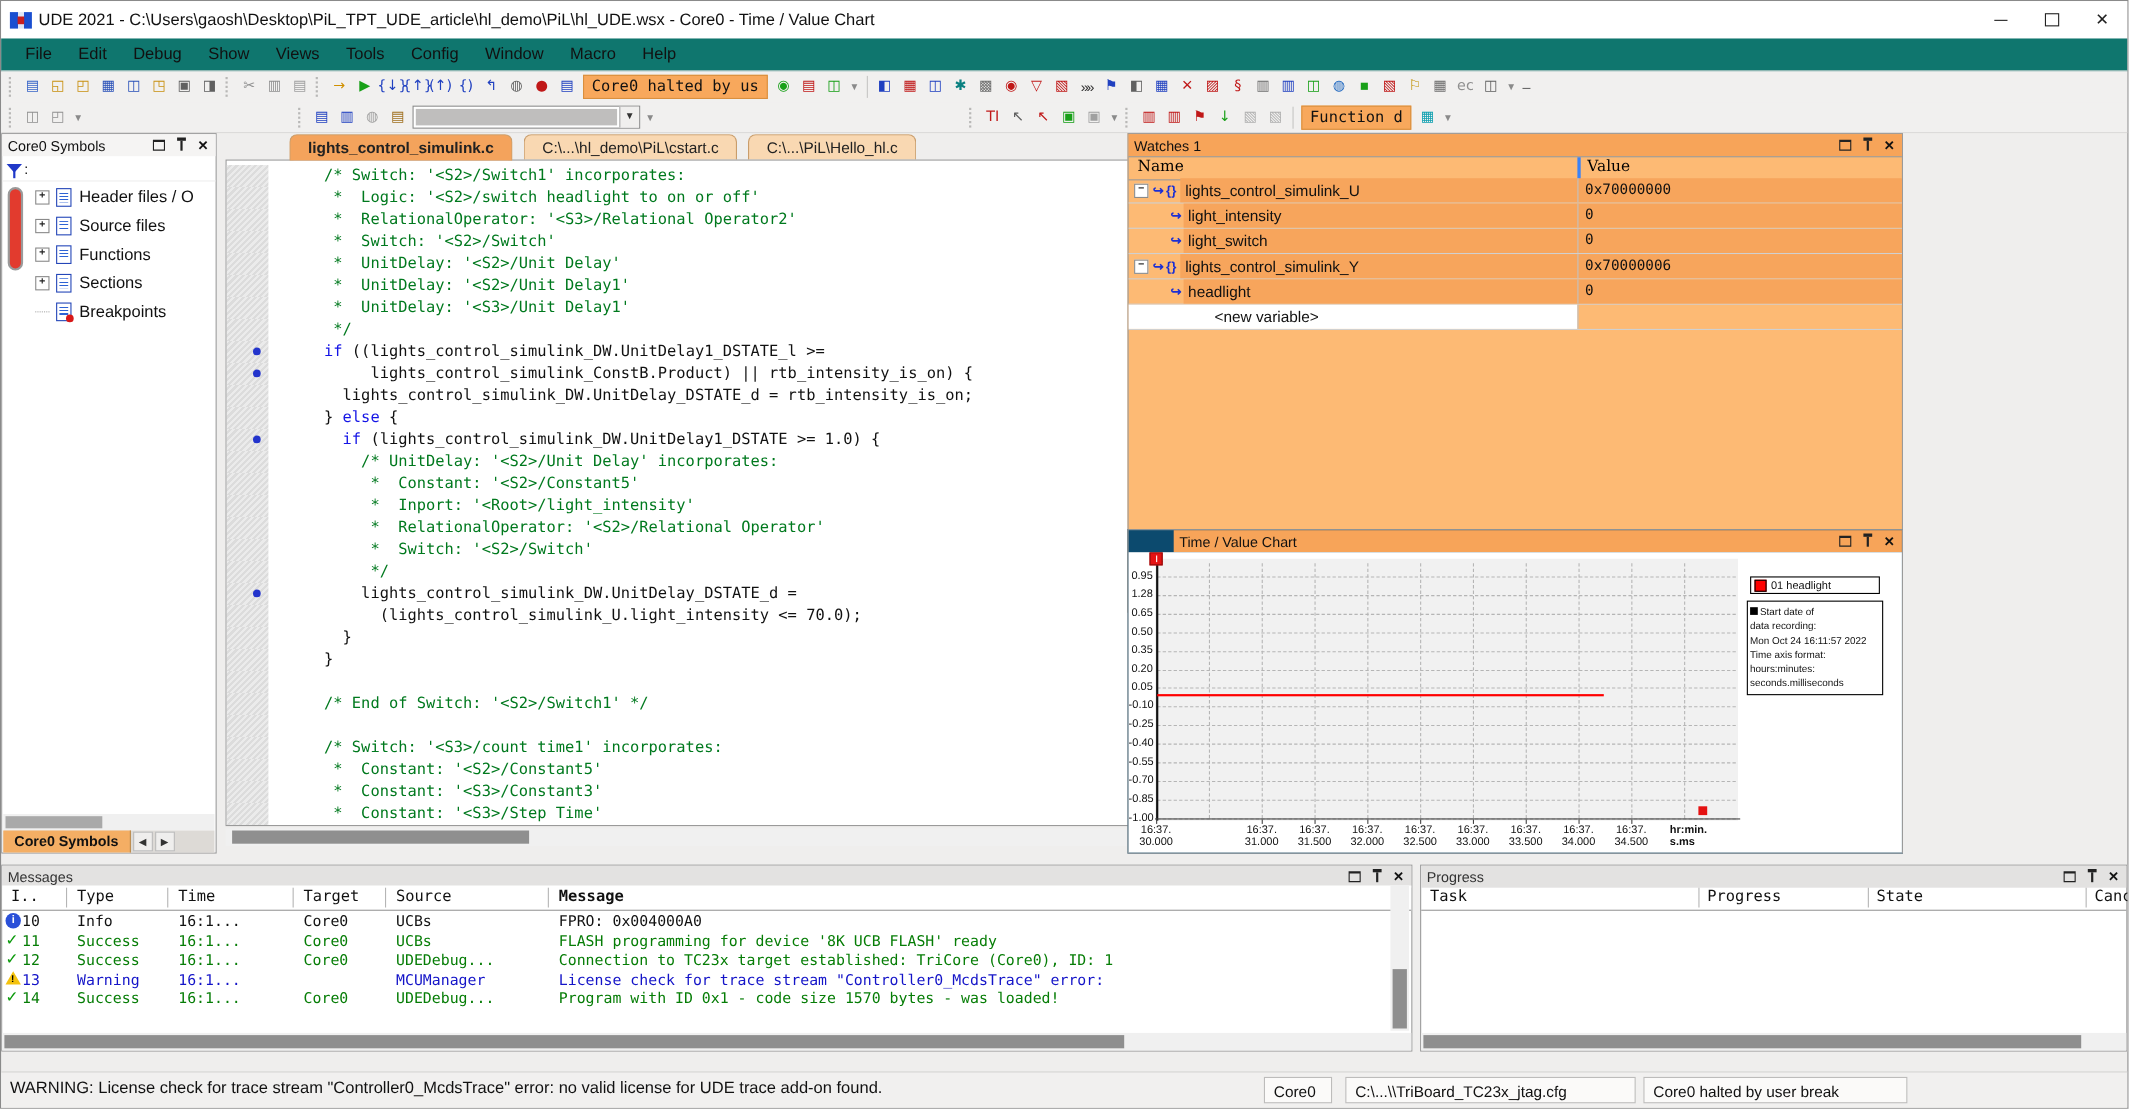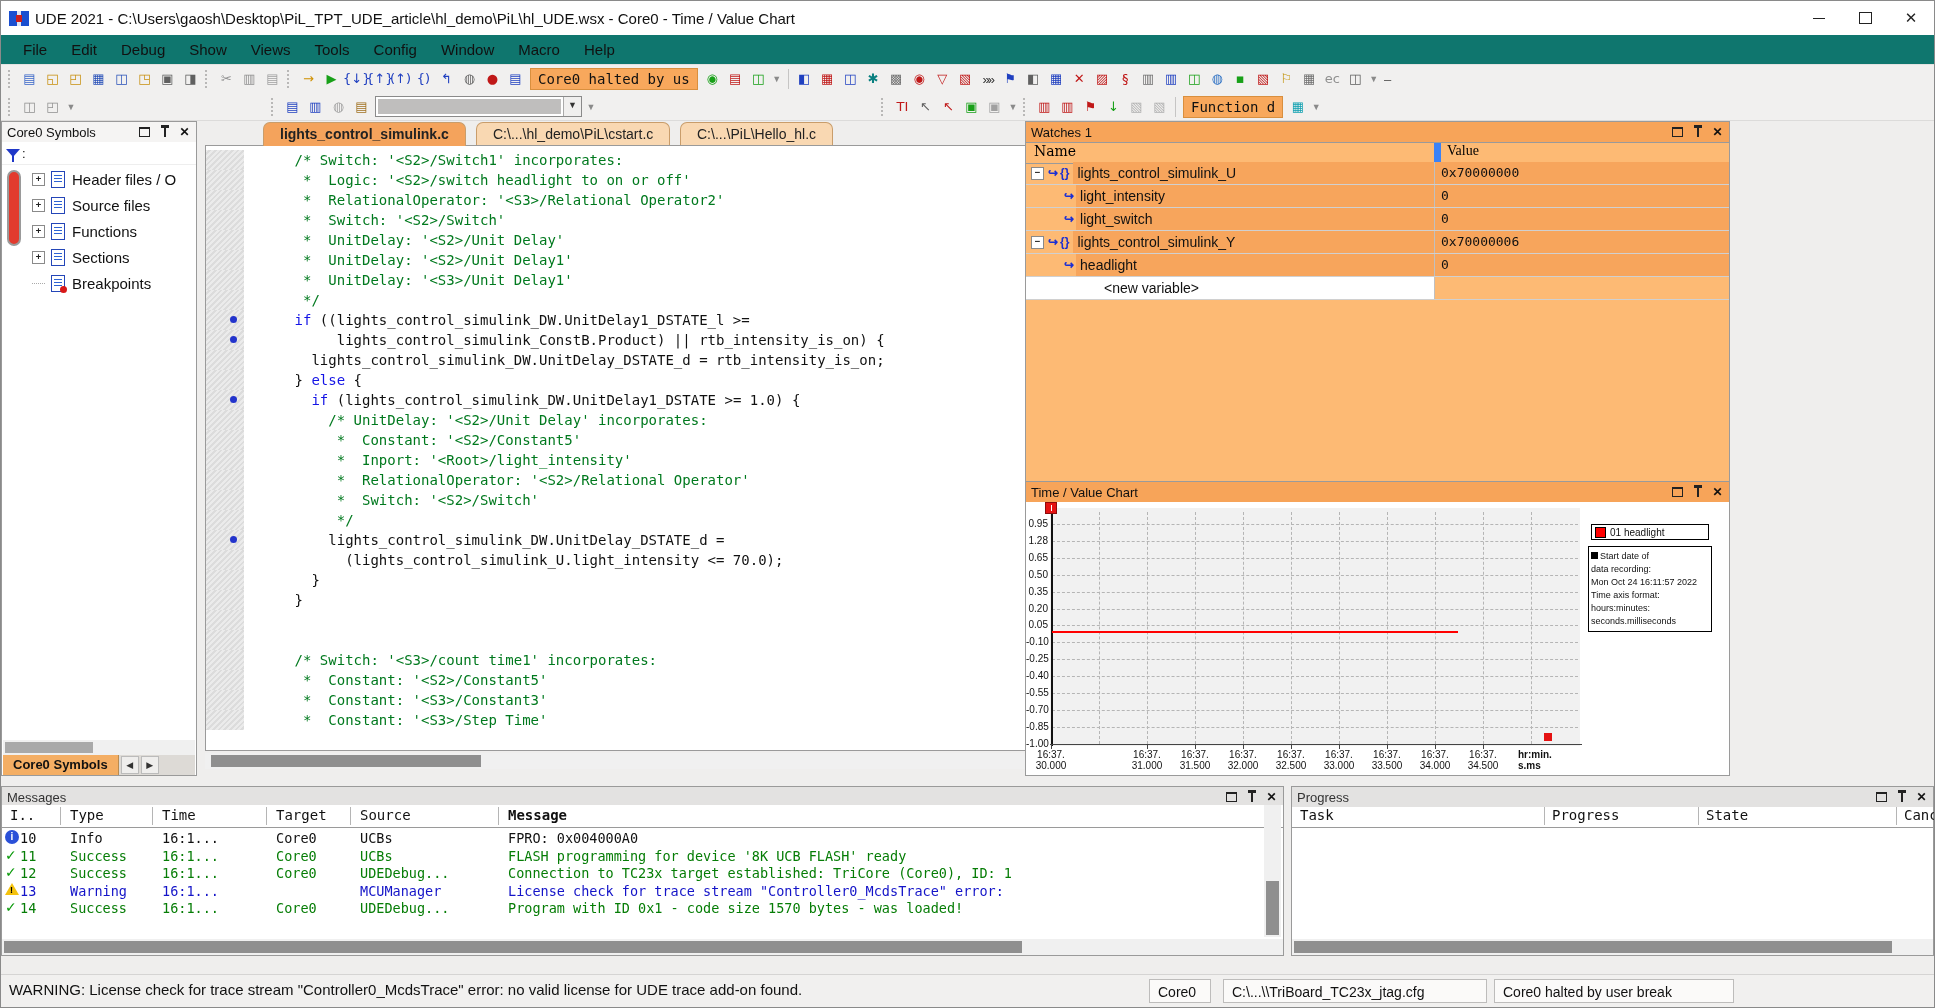--- a/index.html
+++ b/index.html
@@ -81,35 +81,35 @@
   .tk-p{color:#111;}
   #ed-vscroll{position:absolute;left:1000px;top:24px;width:18px;height:606px;background:#F0F0F0;}
   #ed-vscroll .thumb{position:absolute;left:2px;top:246px;width:14px;height:92px;background:#8f8f8f;}
   #ed-hscroll{position:absolute;left:0;top:632px;width:1000px;height:16px;background:#F0F0F0;}
   #ed-hscroll .thumb{position:absolute;left:6px;top:2px;width:270px;height:12px;background:#8f8f8f;}
   
   #right{position:absolute;left:1024px;top:0;width:705px;height:655px;}
   #watches{position:absolute;left:0;top:0;width:705px;height:436px;background:#fdba74;border:1px solid #9a9a9a;box-sizing:border-box;}
   #w-colhead{position:absolute;left:0;top:20px;width:100%;height:20px;border-top:1px solid #9a9a9a;border-bottom:1px solid #9a9a9a;display:flex;font-size:14px;font-family:"DejaVu Serif",serif;}
   #w-colhead .wc-name{width:408px;padding-left:8px;box-sizing:border-box;}
-  #w-colhead .wc-value{flex:1;border-left:7px solid #3b82f6;padding-left:6px;font-family:Liberation Serif, serif;}
+  #w-colhead .wc-value{flex:1;border-left:3px solid #3b82f6;padding-left:6px;}
   #w-rows{position:absolute;left:0;top:40px;width:100%;}
   .w-row{height:22px;display:flex;border-bottom:1px solid #d0d0d0;font-size:14px;}
   .w-name{width:408px;display:flex;align-items:center;box-sizing:border-box;}
   .w-val{flex:1;border-left:1px solid #c0c0c0;padding-left:6px;line-height:22px;font-family:"DejaVu Sans Mono",monospace;font-size:13px;color:#111;}
   .w-row.hl .w-label-wrap{background:#F7A55C;}
   .w-row.hl .w-val{background:#F7A55C;}
   .w-exp{width:11px;height:11px;border:1px solid #8a8a8a;background:#fff;font:bold 9px/9px "DejaVu Sans Mono",monospace;text-align:center;color:#222;margin:0 4px 0 5px;flex:none;}
   .w-ref{color:#1b2fd4;font-weight:bold;font-size:12px;margin-right:2px;flex:none;}
   .w-ref.ind{margin-left:38px;}
   .w-braces{color:#1b2fd4;font-weight:bold;font-size:12px;margin-right:4px;flex:none;}
   .w-label-wrap{flex:1;height:22px;line-height:22px;padding-left:4px;color:#111;white-space:nowrap;overflow:hidden;}
   .w-row.newrow .w-label-wrap{padding-left:78px;background:#fff;}
   
-  #chartpanel{position:absolute;left:0;top:360px;width:705px;height:295px;background:#0ea5e9;border:1px solid #9a9a9a;box-sizing:border-box;}
+  #chartpanel{position:absolute;left:0;top:360px;width:705px;height:295px;background:#0c4a6e;border:1px solid #9a9a9a;box-sizing:border-box;padding-left:41px;}
   #chart-body{position:absolute;left:0;top:20px;width:703px;height:273px;background:#fff;overflow:hidden;}
   #plot-bg{position:absolute;left:24px;top:6px;width:530px;height:238px;background:#F1F1F1;}
   .grid.h{position:absolute;height:0;border-top:1px dashed #b5b5b5;}
   .grid.v{position:absolute;width:0;border-left:1px dashed #b5b5b5;}
   #y-axis{position:absolute;left:25px;top:8px;width:2px;height:236px;background:#111;}
   #y-arrow{position:absolute;left:21px;top:2px;width:0;height:0;border-left:5px solid transparent;border-right:5px solid transparent;border-bottom:7px solid #111;}
   #x-axis{position:absolute;left:24px;top:242px;width:532px;height:1px;background:#444;}
   .ylab{position:absolute;width:22px;text-align:right;font-size:10px;color:#111;font-family:"Liberation Sans",sans-serif;}
   .xlab{position:absolute;width:44px;text-align:center;font-size:10px;line-height:11px;color:#111;top:247px;}
   .xlab.unit{font-weight:bold;text-align:left;width:60px;}
@@ -443,20 +443,24 @@
           <div class="code-line">
             <div class="gutter-cell"></div>
             <div class="code-text"><span class="tk-p">      }</span></div>
           </div>
           <div class="code-line">
             <div class="gutter-cell"></div>
             <div class="code-text"><span class="tk-p"></span></div>
           </div>
           <div class="code-line">
             <div class="gutter-cell"></div>
+            <div class="code-text"><span class="tk-c">      /* End of Switch: '&lt;S2&gt;/Switch1' */</span></div>
+          </div>
+          <div class="code-line">
+            <div class="gutter-cell"></div>
             <div class="code-text"><span class="tk-p"></span></div>
           </div>
           <div class="code-line">
             <div class="gutter-cell"></div>
             <div class="code-text"><span class="tk-c">      /* Switch: '&lt;S3&gt;/count time1' incorporates:</span></div>
           </div>
           <div class="code-line">
             <div class="gutter-cell"></div>
             <div class="code-text"><span class="tk-c">       *  Constant: '&lt;S2&gt;/Constant5'</span></div>
           </div>

